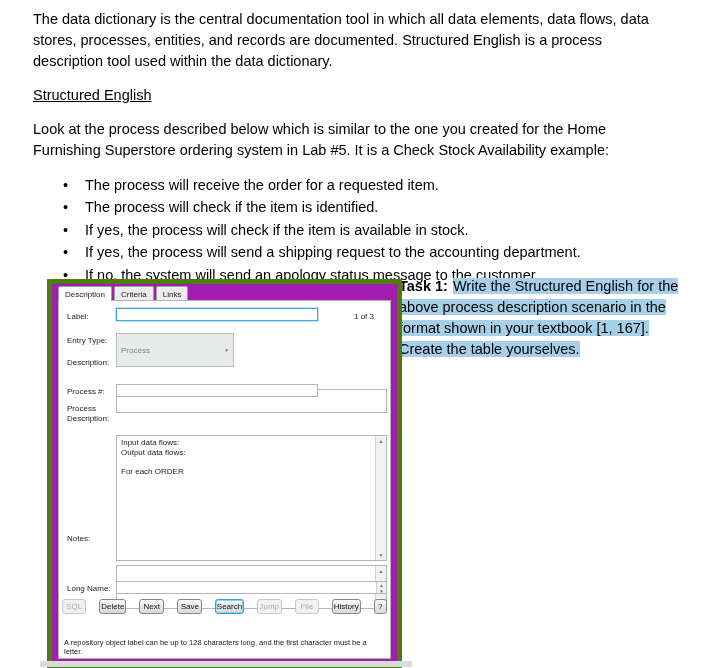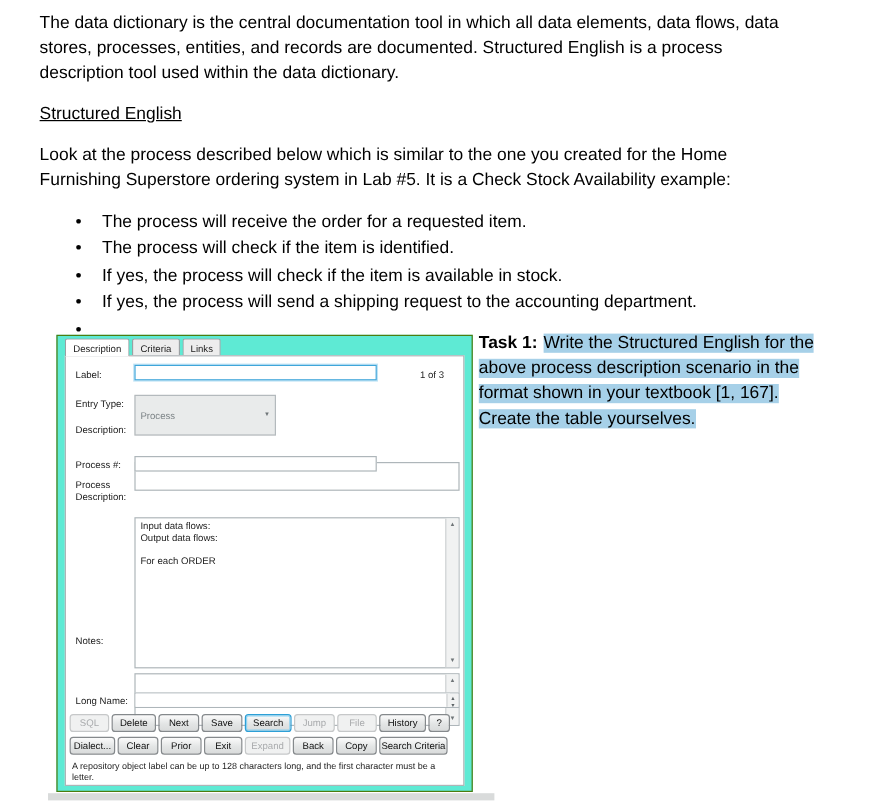--- a/index.html
+++ b/index.html
@@ -17,21 +17,21 @@
   ul.bullets li { position:relative; padding-left:52px; line-height:22.4px; }
   ul.bullets li .dot { position:absolute; left:30px; top:0; }
 
   
   .task { position:absolute; left:399px; top:276px; width:282px; font-size:14.5px; line-height:21px; }
   .task .task-label { font-weight:bold; }
   .task .hl { margin-left:5px; }
 
   
   .shot { position:absolute; left:47px; top:279px; width:345px; height:379px;
-          background:#5eead4; border:1px solid #4d7c0f; font-size:8px; color:#1c1c1c; }
+          background:#a21caf; border:5px solid #4d7c0f; font-size:8px; color:#1c1c1c; }
   .bottom-strip { position:absolute; left:40px; top:661px; width:372px; height:6px; background:#d9dbdb; }
 
   .tabs { position:absolute; left:6px; top:2px; display:flex; height:15px; }
   .tab { border:1px solid #9aa0a3; border-bottom:none; background:#ededed; padding:0 6px;
          display:flex; align-items:center; border-radius:2px 2px 0 0; margin-right:2px; }
   .tab.active { background:#fff; position:relative; z-index:2; }
 
   .frame { position:absolute; left:6px; top:16px; width:331px; height:357px;
            border:1px solid #aeb4b7; background:#fff; }
 
@@ -55,21 +55,21 @@
         font-size:5px; color:#6f7578; line-height:8px; }
   .sb .sb-up { top:1px; } .sb .sb-dn { bottom:1px; }
 
   .lnwrap { position:absolute; left:57px; top:280px; width:271px; height:13px; box-sizing:border-box;
             border:1px solid #aeb6ba; background:#fff; }
   .lnwrap input { position:absolute; left:0; top:0; width:calc(100% - 11px); height:100%;
             border:none; outline:none; font-size:8px; font-family:inherit; padding:0 2px; }
   .spin { position:absolute; right:0; top:0; bottom:0; width:10px; border-left:1px solid #cfd3d4;
           background:#f1f2f2; font-size:4.5px; color:#5d6366; text-align:center; line-height:6px; padding-top:1px; box-sizing:border-box;}
 
-  .btnrow { position:absolute; left:3px; width:325px; display:flex; gap:2px; }
+  .btnrow { position:absolute; left:3px; width:325px; display:flex; gap:13px;justify-content:flex-end; }
   .row1 { top:298px; } .row2 { top:317px; }
   .btn { height:15px; box-sizing:border-box; border:1px solid #85898c; border-radius:3px;
          background:linear-gradient(#fbfbfb,#e3e5e5 55%,#d9dbdb);
          font-size:8px; display:flex; align-items:center; justify-content:center; color:#111; }
   .btn.disabled { color:#a9abad; border-color:#c6c8c9; background:#f0f1f1; }
   .btn.focused { border:1px solid #2d9fd6; box-shadow:0 0 0 1px #8ed2f0 inset; }
 
   .counter { position:absolute; right:16px; top:11px; }
   .footer-note { position:absolute; left:5px; top:337px; width:322px; font-size:7.5px; line-height:9px; }
 </style>
@@ -78,21 +78,21 @@
 
 <div class="doc">
   <p>The data dictionary is the central documentation tool in which all data elements, data flows, data stores, processes, entities, and records are documented. Structured English is a process description tool used within the data dictionary.</p>
   <p class="heading">Structured English</p>
   <p>Look at the process described below which is similar to the one you created for the Home Furnishing Superstore ordering system in Lab #5. It is a Check Stock Availability example:</p>
   <ul class="bullets">
     <li><span class="dot">•</span><span>The process will receive the order for a requested item.</span></li>
     <li><span class="dot">•</span><span>The process will check if the item is identified.</span></li>
     <li><span class="dot">•</span><span>If yes, the process will check if the item is available in stock.</span></li>
     <li><span class="dot">•</span><span>If yes, the process will send a shipping request to the accounting department.</span></li>
-    <li><span class="dot">•</span></li>
+    <li><span class="dot">•</span><span>If no, the system will send an apology status message to the customer.</span></li>
   </ul>
 </div>
 
 <div class="task">
   <span class="task-label">Task 1:</span><span class="hl" style="background:#a6d0e8">Write the Structured English for the above process description scenario in the format shown in your textbook [1, 167]. Create the table yourselves.</span>
 </div>
 
 <div class="shot">
 
   <div class="tabs">
@@ -156,28 +156,18 @@
       <div class="btn" style="width:37px">Delete</div>
       <div class="btn" style="width:34px">Next</div>
       <div class="btn" style="width:34px">Save</div>
       <div class="btn focused" style="width:39px">Search</div>
       <div class="btn disabled" style="width:34px">Jump</div>
       <div class="btn disabled" style="width:33px">File</div>
       <div class="btn" style="width:39px">History</div>
       <div class="btn" style="width:18px">?</div>
     </div>
 
-    <div class="btnrow row2">
-      <div class="btn" style="width:38px">Dialect...</div>
-      <div class="btn" style="width:34px">Clear</div>
-      <div class="btn" style="width:34px">Prior</div>
-      <div class="btn" style="width:32px">Exit</div>
-      <div class="btn disabled" style="width:38px">Expand</div>
-      <div class="btn" style="width:34px">Back</div>
-      <div class="btn" style="width:34px">Copy</div>
-      <div class="btn" style="width:57px">Search Criteria</div>
-    </div>
 
     <div class="footer-note">A repository object label can be up to 128 characters long, and the first character must be a letter.</div>
   </div>
 </div>
 
 <div class="bottom-strip"></div>
 
 </body></html>

